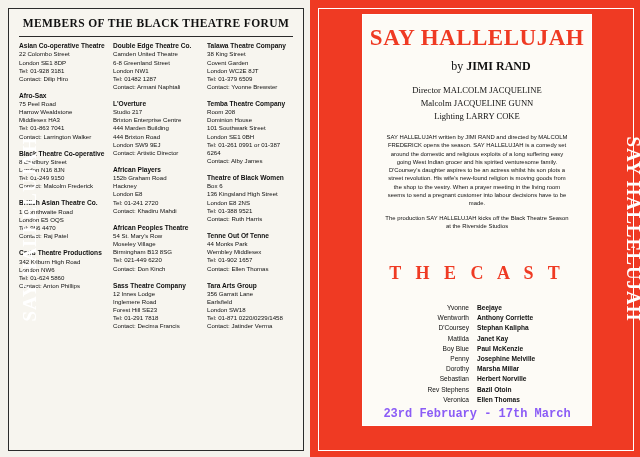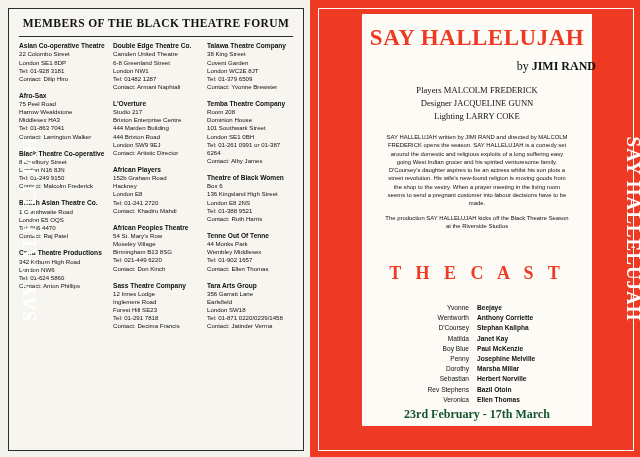--- a/index.html
+++ b/index.html
@@ -20,35 +20,35 @@
   #red{position:absolute;left:310px;top:0;width:330px;height:457px;background:#ef3a23;}
   #red-inner{position:absolute;left:318px;top:8px;width:314px;height:441px;border:1px solid #ffffff;}
   .vert{position:absolute;color:#ffffff;font-family:"Liberation Serif", serif;font-weight:bold;
         letter-spacing:1px;font-size:19px;white-space:nowrap;}
   #vert-left{left:-63px;top:218px;transform:rotate(-90deg);transform-origin:center;}
   #vert-right{left:540px;top:218px;transform:rotate(90deg);transform-origin:center;}
   #white-card{position:absolute;left:362px;top:14px;width:228px;height:410px;background:#fdfbf6;
         border:1px solid #ffffff;}
   #show-title{position:absolute;left:0;top:10px;width:228px;text-align:center;color:#ef3a23;
         font-family:"Liberation Serif", serif;font-weight:bold;font-size:23px;letter-spacing:.5px;}
-  #byline{position:absolute;left:5px;top:44px;width:228px;text-align:right;color:#111;font-size:12px;}
+  #byline{position:absolute;left:14px;top:44px;width:228px;text-align:center;color:#111;font-size:12px;}
   #byline b{font-weight:bold;}
   .credit{position:absolute;left:0;width:228px;text-align:center;color:#111;font-size:8.6px;}
   #c1{top:70px;} #c2{top:83px;} #c3{top:96px;text-align:center;}
   #blurb{position:absolute;left:22px;top:118px;width:184px;text-align:center;color:#111;
         font-family:"Liberation Sans", sans-serif;font-size:5.9px;line-height:8.3px;}
   #blurb p{margin:0 0 6px 0;}
   #cast-head{position:absolute;left:0;top:248px;width:228px;text-align:center;color:#ef3a23;
         font-family:"Liberation Serif", serif;font-weight:bold;font-size:18px;letter-spacing:5px;}
   #cast{position:absolute;left:34px;top:288px;width:172px;}
   .castrow{display:flex;font-family:"Liberation Sans", sans-serif;font-size:6.6px;line-height:10.2px;}
   .role{width:72px;text-align:right;padding-right:8px;color:#111;}
   .actor{flex:1;text-align:left;font-weight:bold;color:#111;}
-  #dates{position:absolute;left:0;top:392px;width:228px;text-align:center;color:#14532d;
-        font-family:Liberation Serif, serif;font-weight:bold;font-size:12px;}
+  #dates{position:absolute;left:0;top:392px;width:228px;text-align:center;color:#8b5cf6;
+        font-family:Liberation Mono, monospace;font-weight:bold;font-size:12px;}
 </style>
 </head>
 <body>
 
 <div id="page">
 
   <div id="left">
     <div id="left-inner">
       <div id="forum-title">MEMBERS OF THE BLACK THEATRE FORUM</div>
       <div id="title-rule"></div>
@@ -184,22 +184,22 @@
   <div id="red-inner"></div>
 
   <div class="vert" id="vert-left">SAY HALLELUJAH</div>
   <div class="vert" id="vert-right">SAY HALLELUJAH</div>
 
   <div id="white-card">
     <div id="show-title">SAY HALLELUJAH</div>
     <div id="byline">
       <span>by </span><b>JIMI  RAND</b>
     </div>
-    <div class="credit" id="c1">Players MALCOLM FREDERICK</div>
-    <div class="credit" id="c2">Designer JACQUELINE GUNN</div>
+    <div class="credit" id="c1">Director MALCOLM JACQUELINE</div>
+    <div class="credit" id="c2">Malcolm JACQUELINE GUNN</div>
     <div class="credit" id="c3">Lighting LARRY COKE</div>
 
     <div id="blurb">
       <p>SAY HALLELUJAH written by JIMI RAND and directed by MALCOLM FREDERICK opens the season. SAY HALLELUJAH is a comedy set around the domestic and religious exploits of a long suffering easy going West Indian grocer and his spirited venturesome family. D'Coursey's daughter aspires to be an actress whilst his son plots a street revolution. His wife's new-found religion is moving goods from the shop to the vestry. When a prayer meeting in the living room seems to send a pregnant customer into labour decisions have to be made.</p>
       <p>The production SAY HALLELUJAH kicks off the Black Theatre Season at the Riverside Studios</p>
     </div>
 
     <div id="cast-head">T H E   C A S T</div>
     <div id="cast">
         <div class="castrow">

